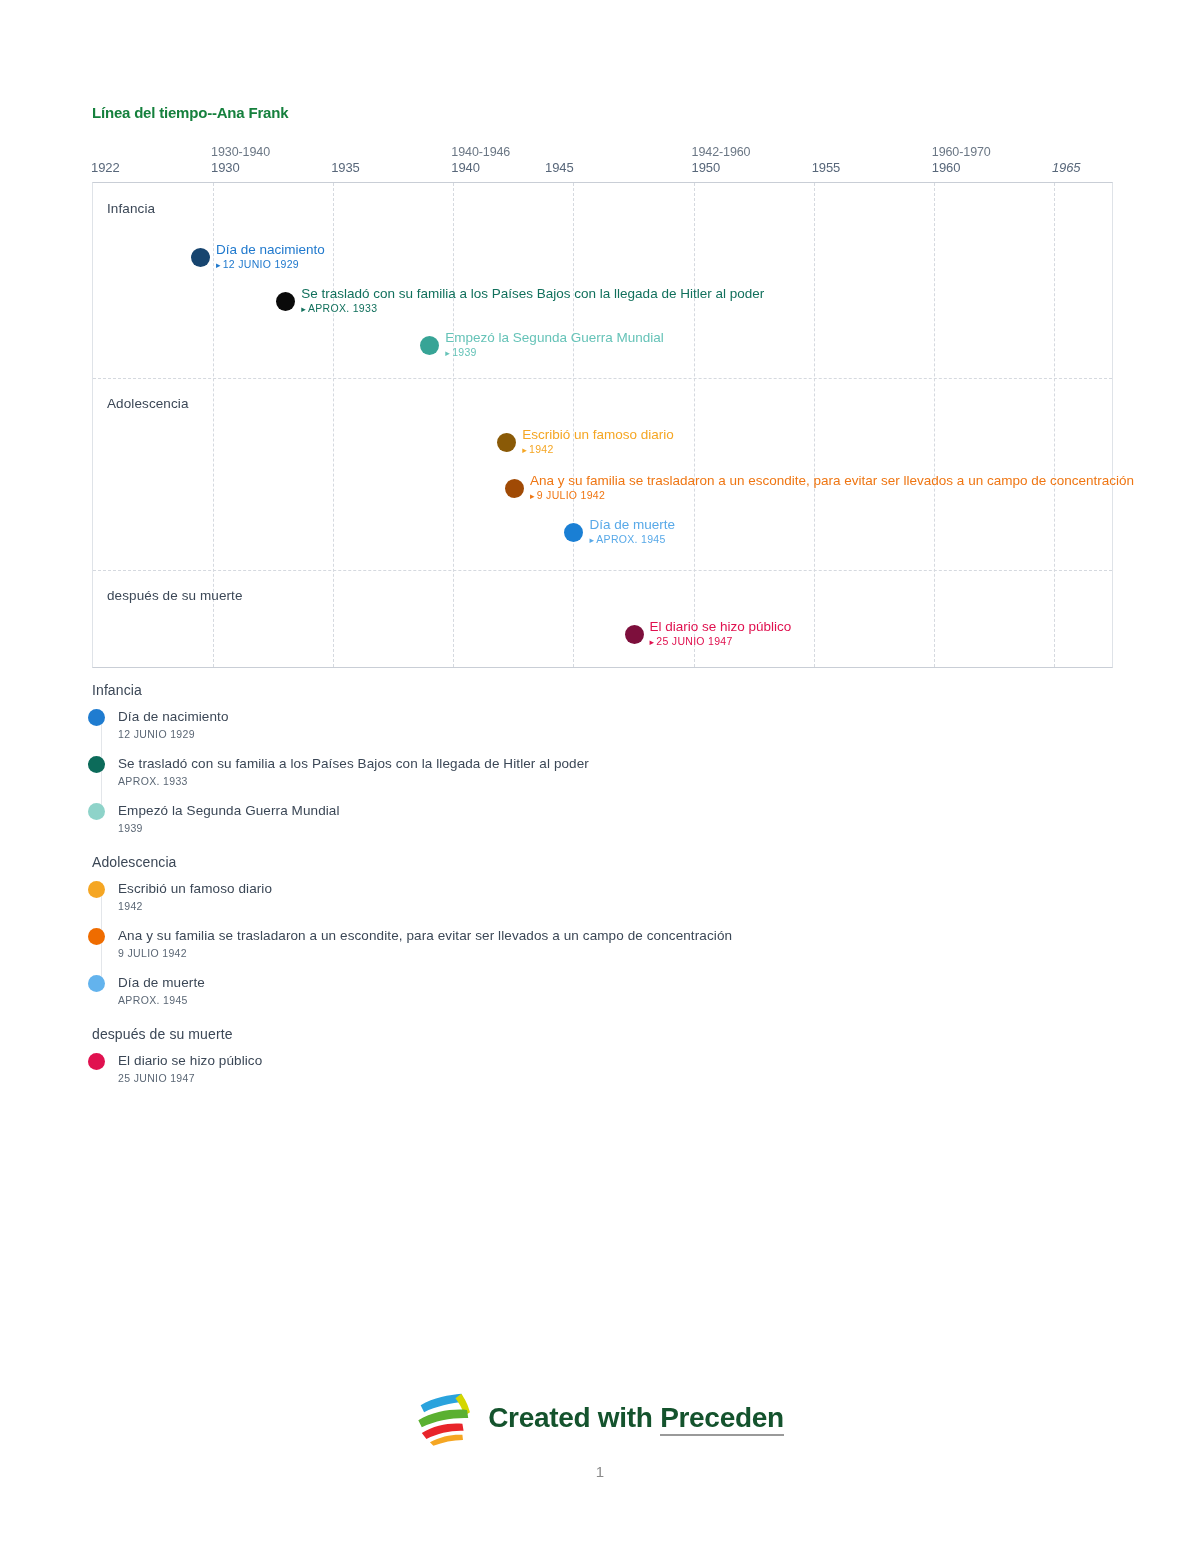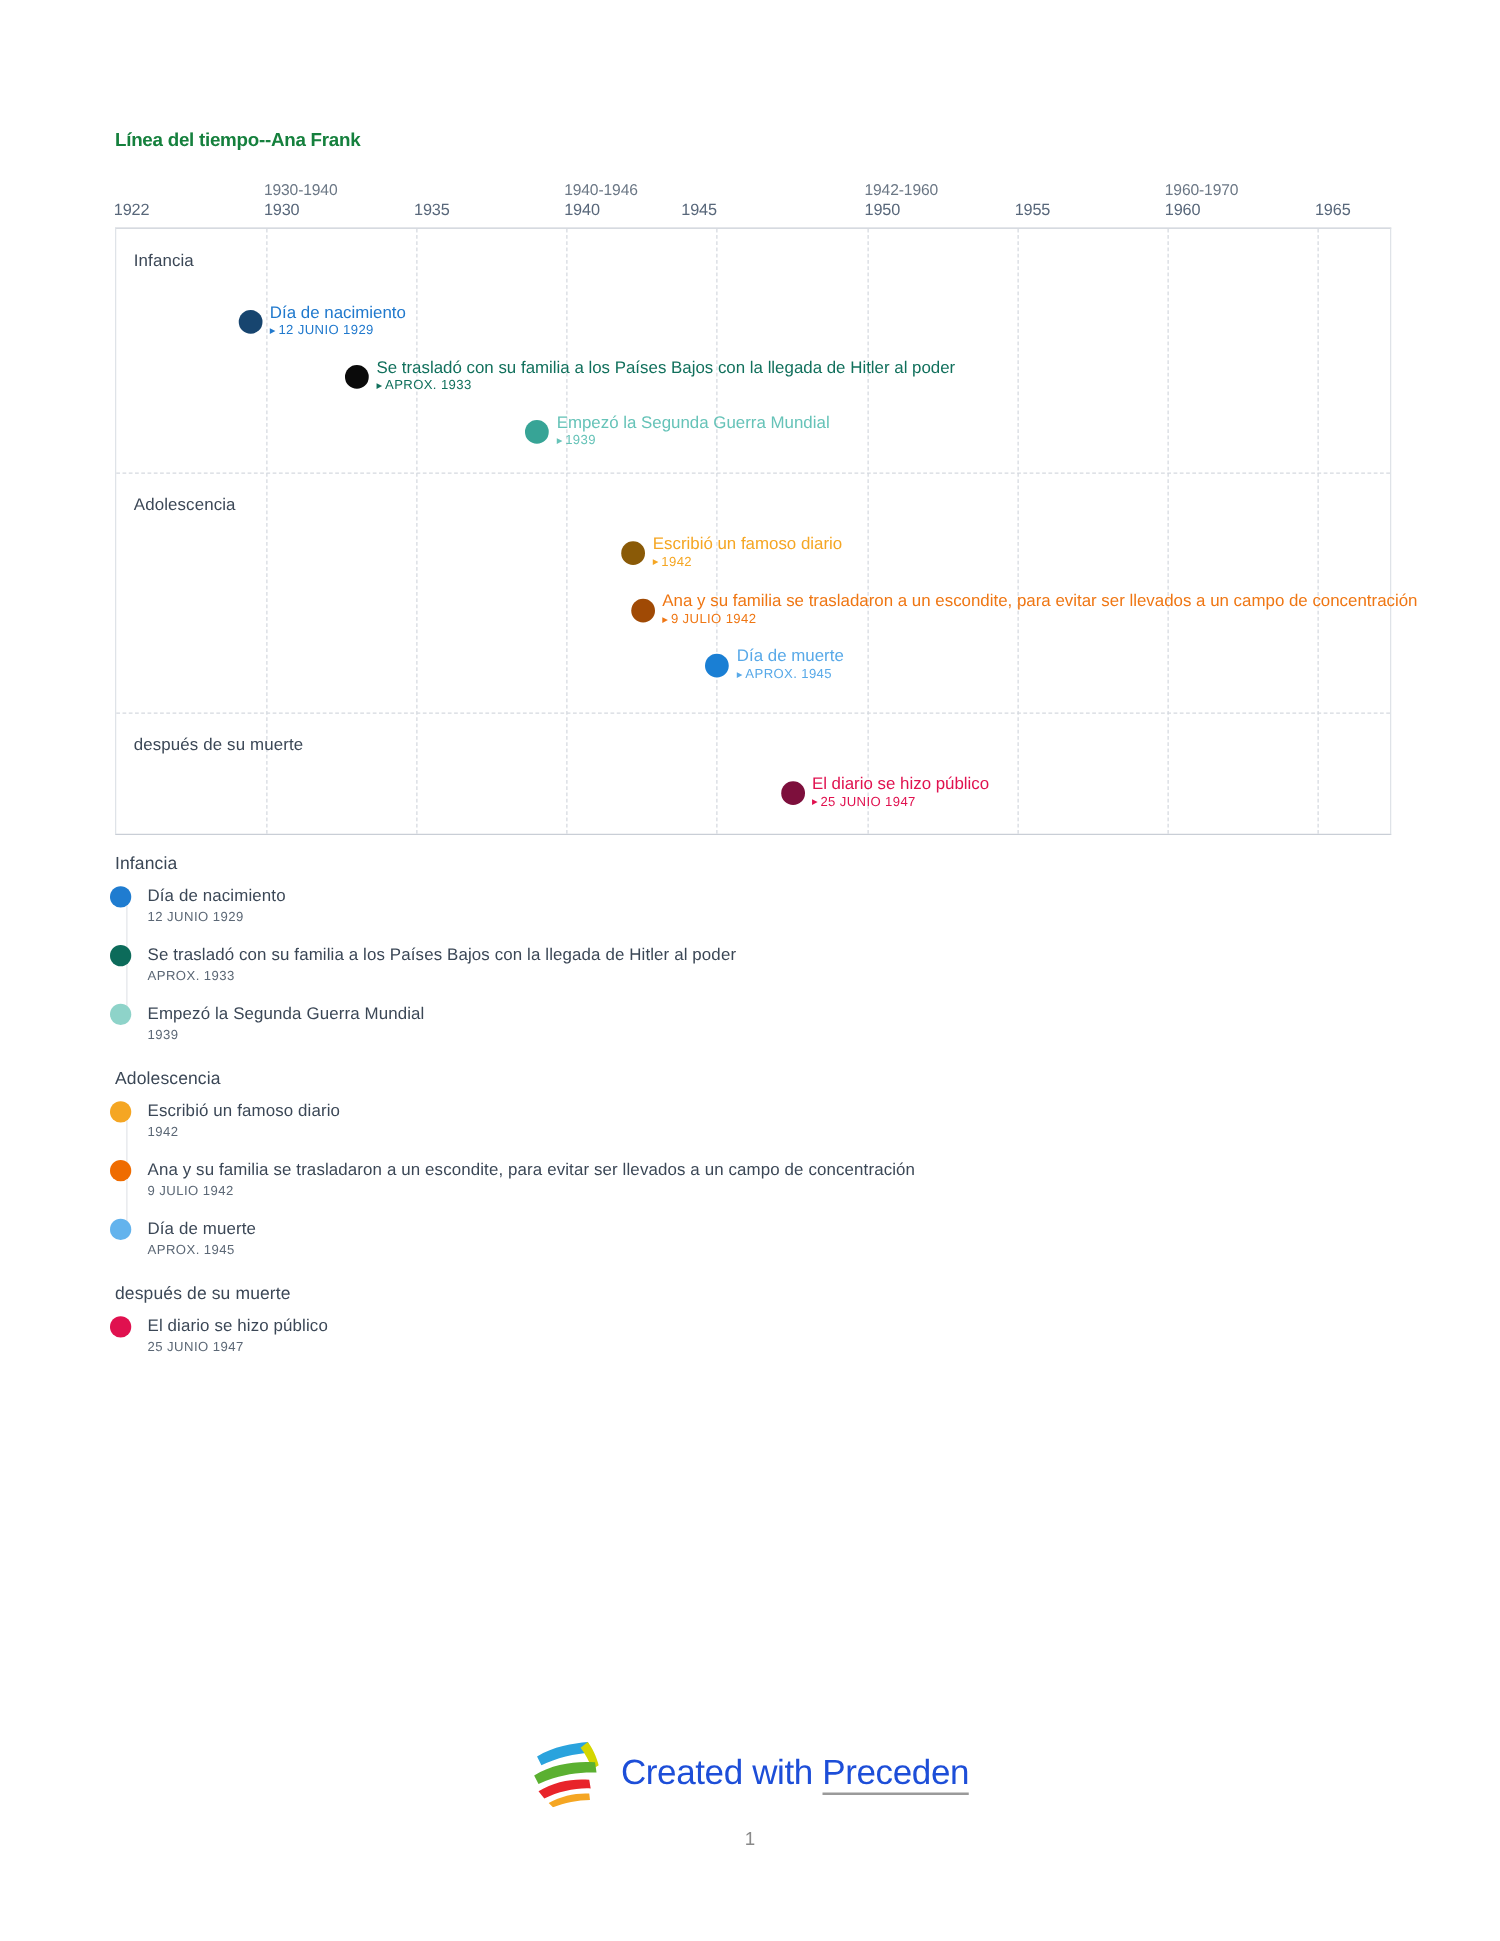--- a/index.html
+++ b/index.html
@@ -193,22 +193,22 @@
     right: 0;
     top: 1390px;
     display: flex;
     justify-content: center;
     align-items: center;
   }
   .logo-mark { width: 58px; height: 56px; flex: none; }
   .footer-text {
     margin-left: 14px;
     font-size: 28px;
-    font-weight: normal;
-    color: #1d4ed8;
+    font-weight: bold;
+    color: #14532d;
     letter-spacing: -0.3px;
   }
   .footer-text .underlined {
     border-bottom: 2px solid #9a9a9a;
     padding-bottom: 1px;
   }
   .page-num {
     position: absolute;
     left: 0;
     right: 0;
@@ -249,21 +249,21 @@
       <span class="axis-minor">1950</span>
     </div>
     <div class="axis-tick" style="left: 719.706px;">
       <span class="axis-major empty">&nbsp;</span>
       <span class="axis-minor">1955</span>
     </div>
     <div class="axis-tick" style="left: 839.824px;">
       <span class="axis-major">1960-1970</span>
       <span class="axis-minor">1960</span>
     </div>
-    <div class="axis-tick" style="left: 959.941px;">
+    <div class="axis-tick" style="left: 959.941px; font-style: italic;">
       <span class="axis-major empty">&nbsp;</span>
       <span class="axis-minor">1965</span>
     </div>
   </div>
 
 <div class="chart" id="chart">
     <div class="gridline" style="left: 120.118px;"></div>
     <div class="gridline" style="left: 240.235px;"></div>
     <div class="gridline" style="left: 360.353px;"></div>
     <div class="gridline" style="left: 480.471px;"></div>

